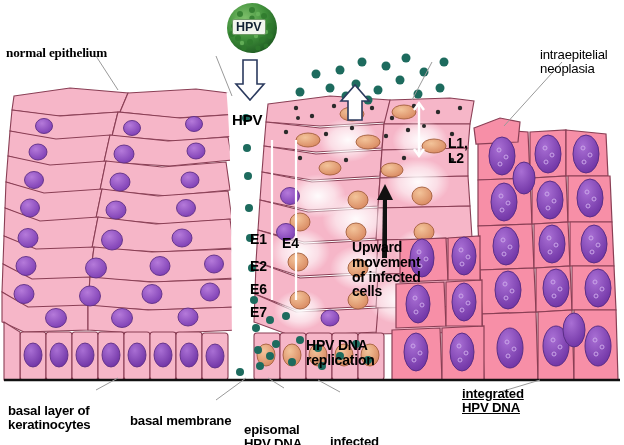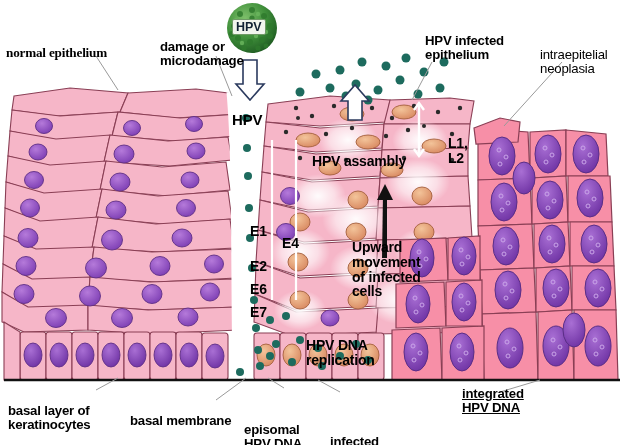--- a/index.html
+++ b/index.html
@@ -469,40 +469,35 @@
     <path d="M96,390 L118,378"></path>
     <path d="M216,400 L246,378"></path>
     <path d="M284,388 L268,378"></path>
     <path d="M340,392 L318,380"></path>
     <path d="M500,392 L540,380"></path>
   </g>
 </svg>
 
 <div class="lbl s13" style="left:6px; top:46px;font-family:Liberation Serif, serif;">normal epithelium</div>
 
-<div class="lbl s13" style="left:160px; top:40px;">damage or
-microdamage</div>
 
 <div class="virion-cap" style="left:232px; top:19px;">HPV</div>
 
 
-<div class="lbl s13" style="left:425px; top:34px;">HPV infected
-epithelium</div>
 
 <div class="lbl s13 thin" style="left:540px; top:48px;">intraepitelial
 neoplasia</div>
 
 <div class="lbl s15" style="left:232px; top:112px;">HPV</div>
 
-<div class="lbl s14" style="left:312px; top:126px;">HPV assambly</div>
 
 <div class="lbl s14" style="left:448px; top:108px;">L1,
 L2</div>
 
-<div class="lbl s14" style="left:250px; top:196px;">E1</div>
+<div class="lbl s14" style="left:250px; top:204px;">E1</div>
 <div class="lbl s14" style="left:250px; top:231px;">E2</div>
 <div class="lbl s14" style="left:250px; top:254px;">E6</div>
 <div class="lbl s14" style="left:250px; top:277px;">E7</div>
 <div class="lbl s14" style="left:282px; top:208px;">E4</div>
 
 <div class="lbl s14" style="left:352px; top:212px;">Upward
 movement
 of infected
 cells</div>
 

